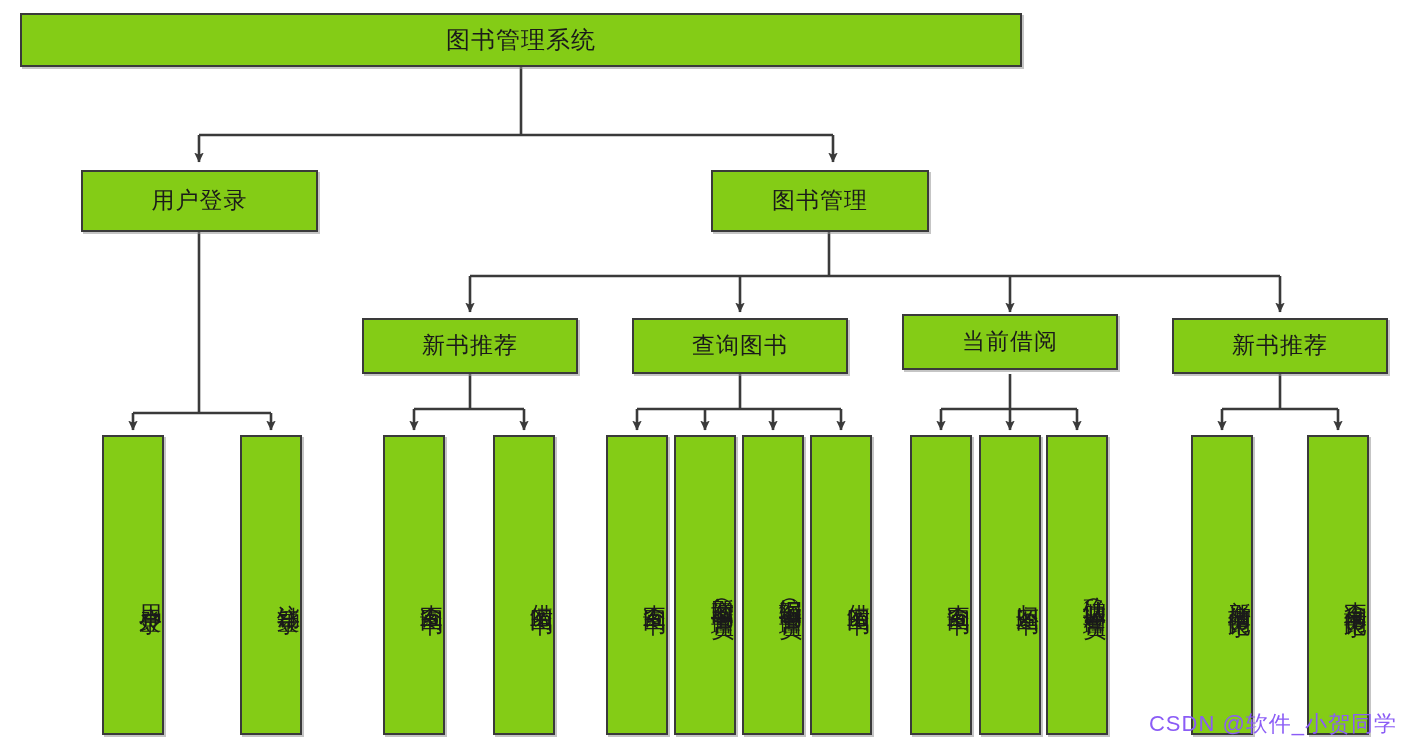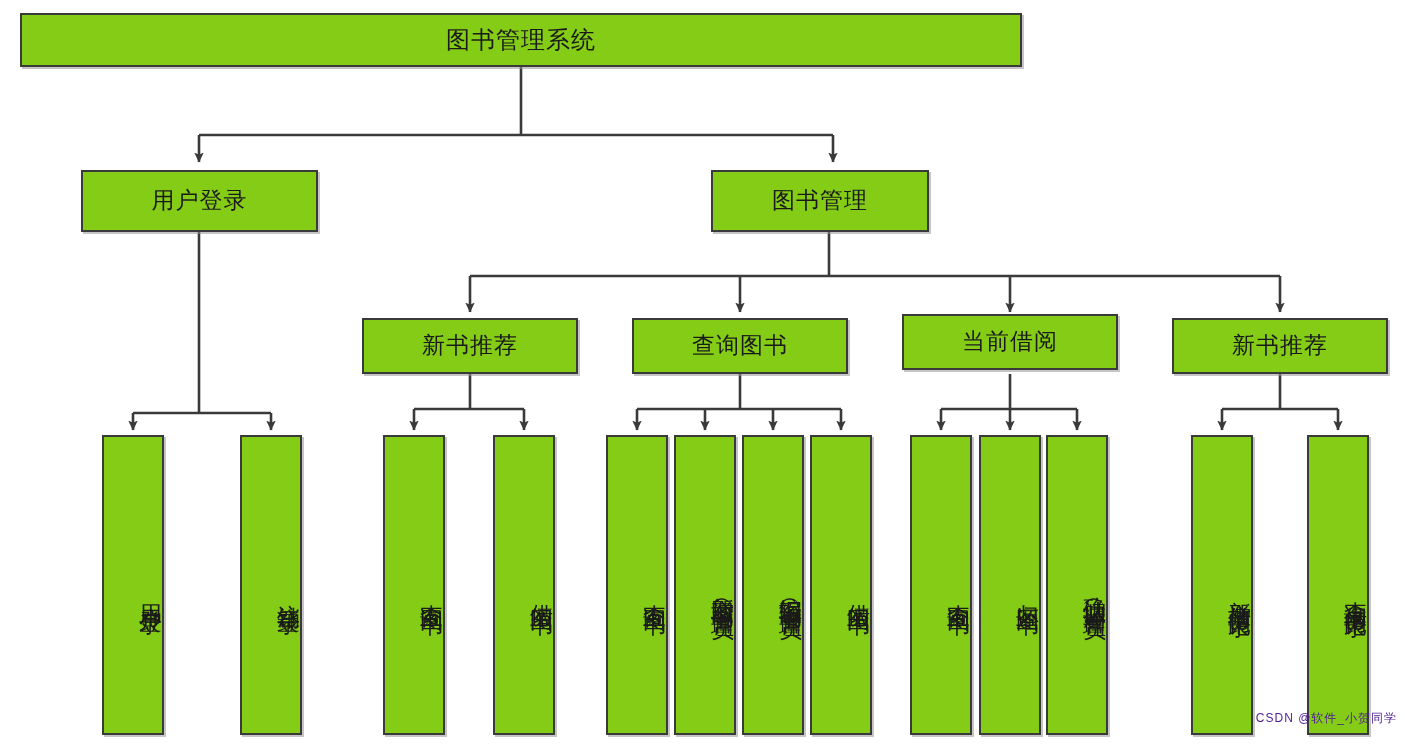--- a/index.html
+++ b/index.html
@@ -42,23 +42,23 @@
     line-height:1.0;
   }
   .node.v .vt{
     writing-mode:vertical-rl;
     text-orientation:upright;
     display:block;
   }
   .watermark{
     position:absolute;
     right:8px;
-    bottom:20px;
-    font-size:12px;
-    color:#4c1d95;
+    bottom:8px;
+    font-size:22px;
+    color:#8b5cf6;
     letter-spacing:1px;
     white-space:nowrap;
     user-select:none;
   }
 </style>
 </head>
 <body>
 
 <div id="stage">
 

